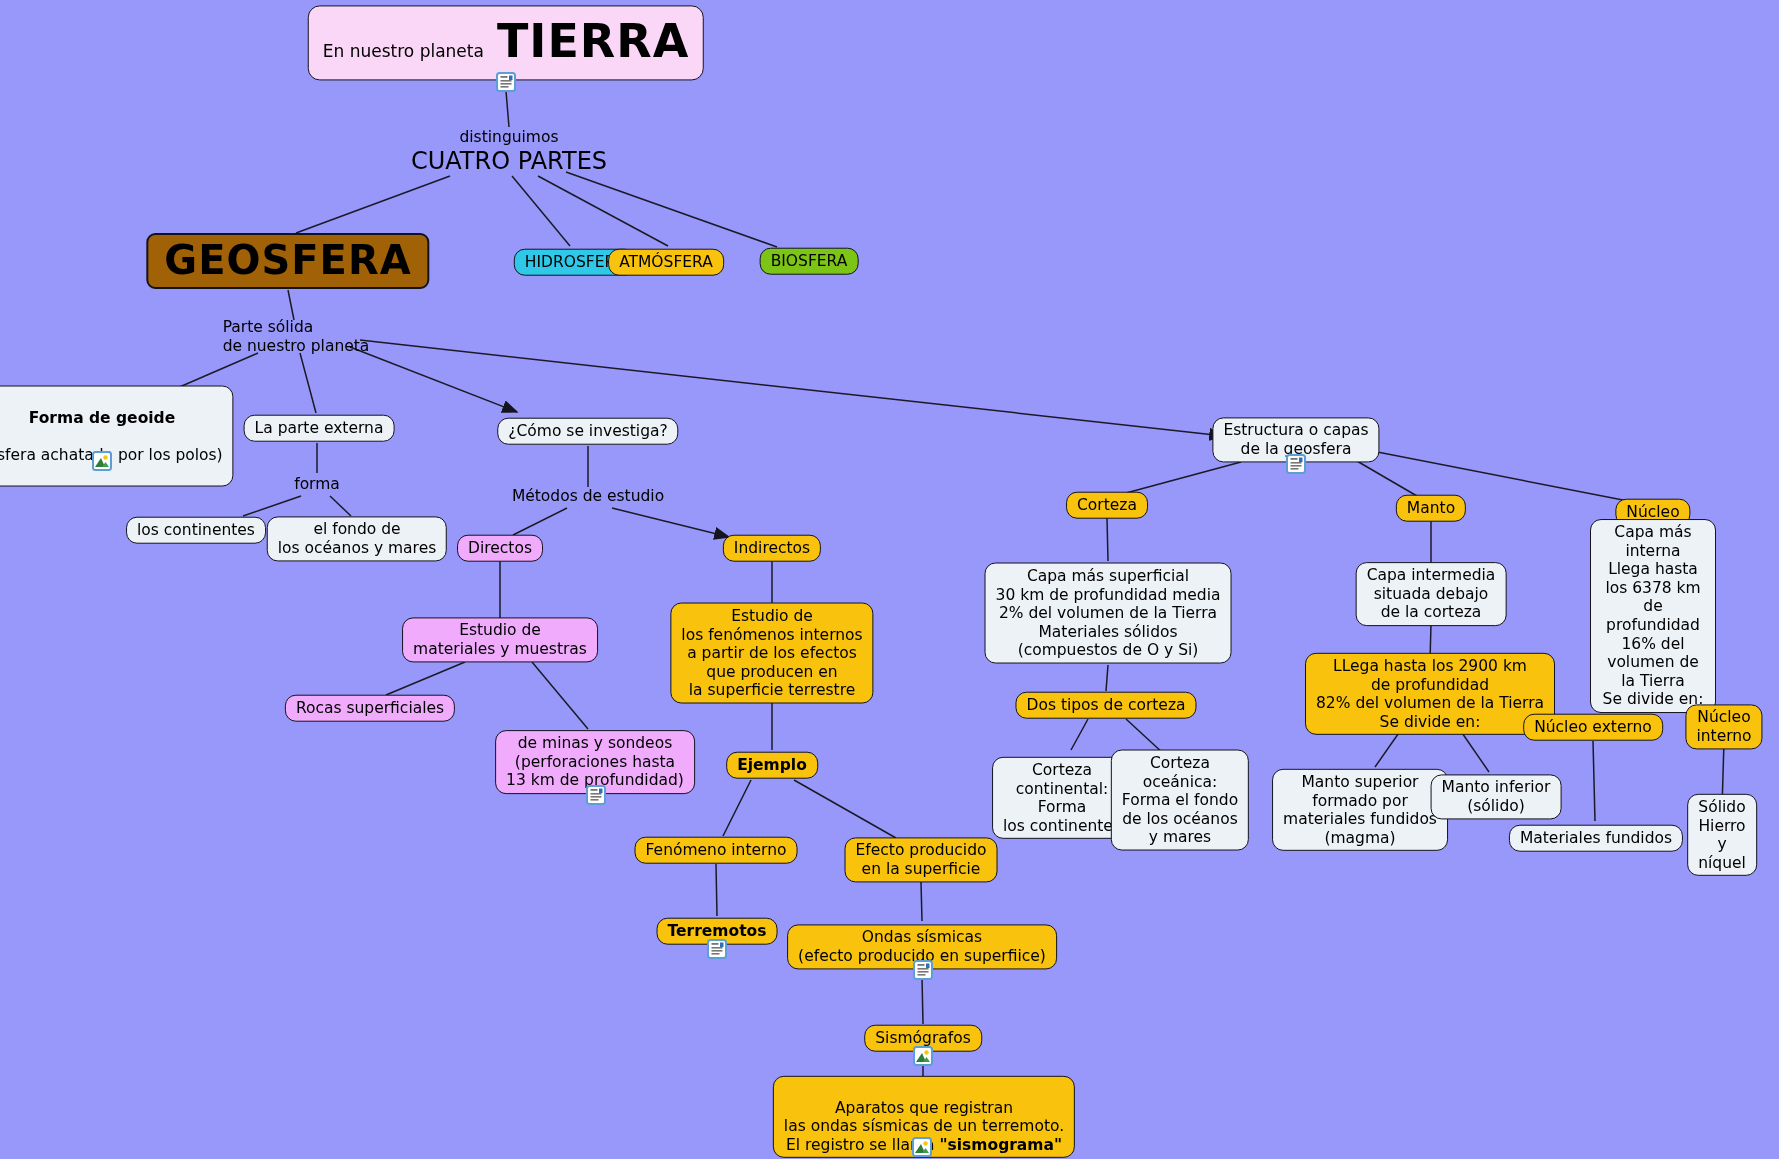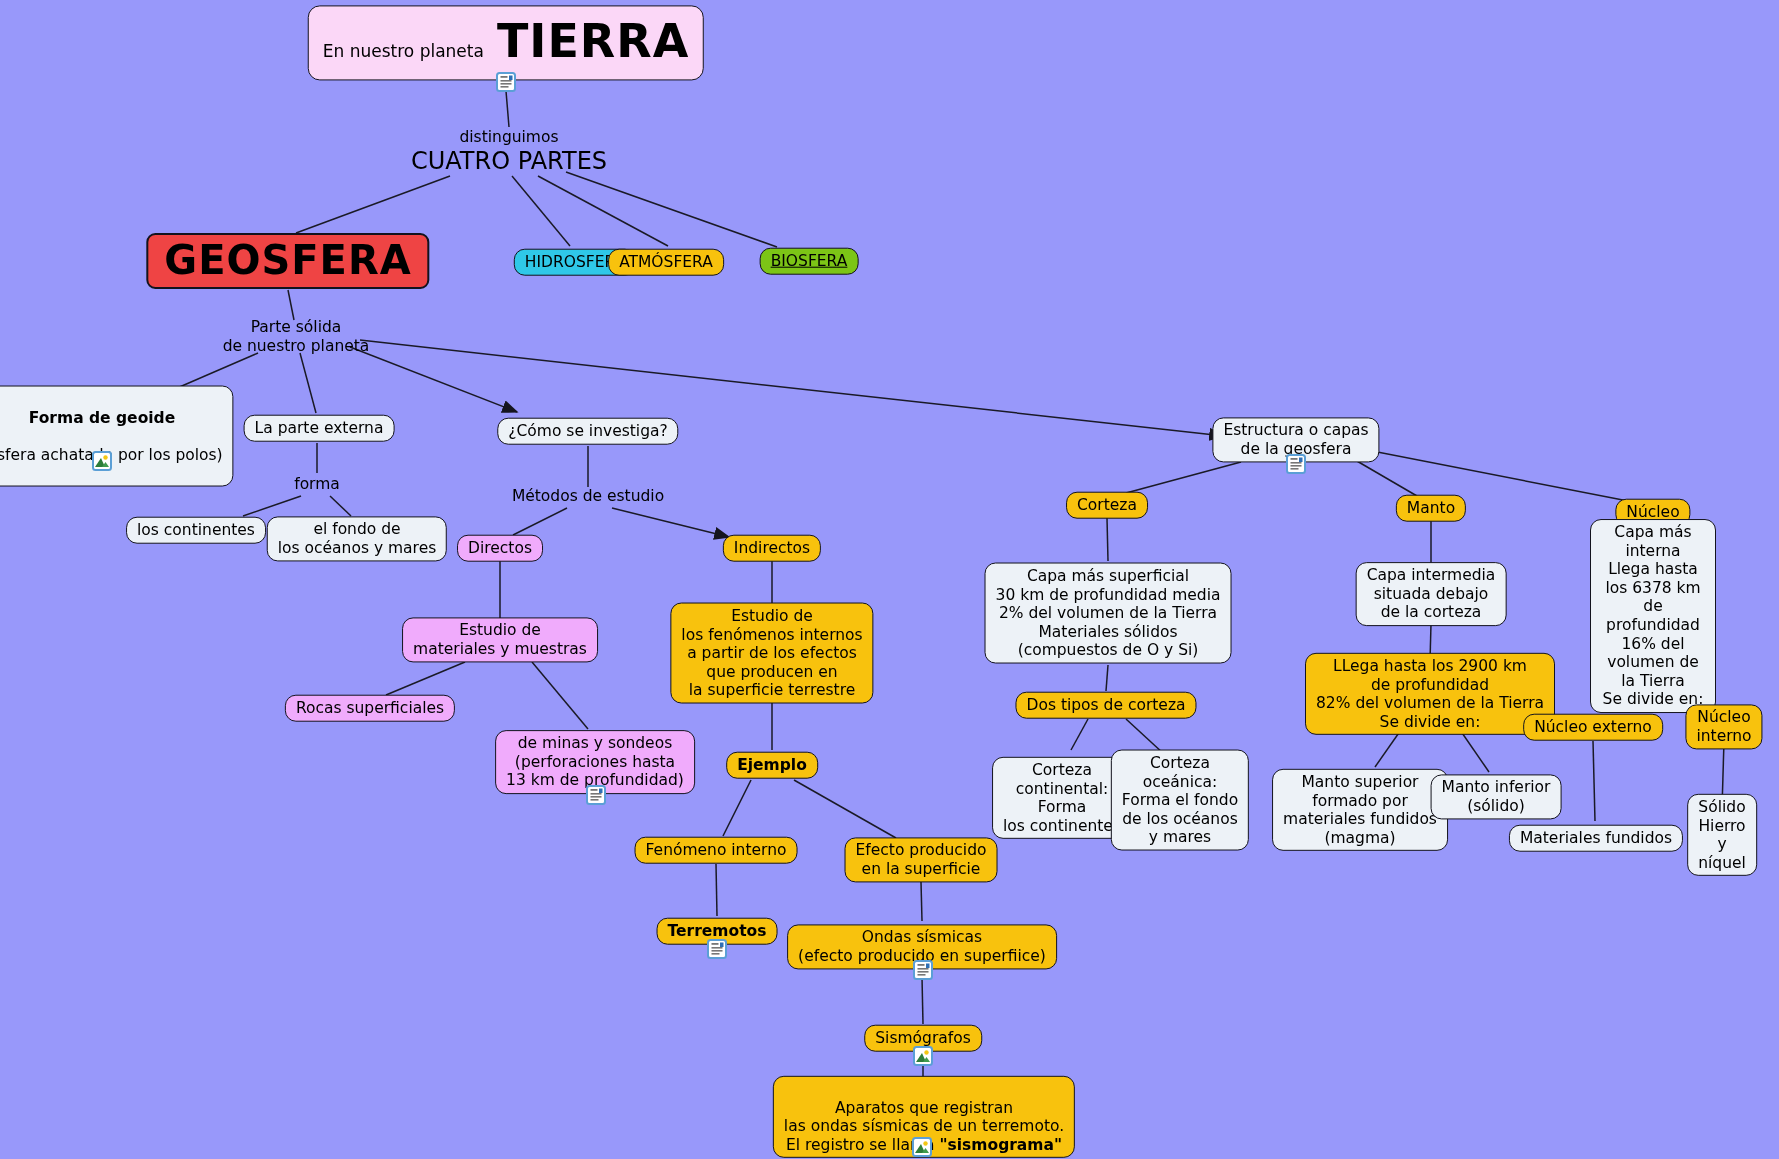--- a/index.html
+++ b/index.html
@@ -12,29 +12,29 @@
   #edges { position:absolute; left:0; top:0; z-index:0; }
   #edges line { stroke:#1a1a26; stroke-width:1.5; }
   .node {
     position:absolute; transform:translate(-50%,-50%); z-index:2;
     border:1.6px solid #13131d; border-radius:11px;
     padding:3px 10px; text-align:center;
     font-size:15.5px; line-height:1.2; white-space:pre-line;
   }
   .label {
     position:absolute; transform:translate(-50%,-50%); z-index:2;
-    text-align:center; font-size:15.5px; line-height:1.25; white-space:pre-line;
+    font-size:15.5px; line-height:1.25; white-space:pre-line;
   }
   .white  { background:#edf2f7; }
   .blue   { background:#f0abfc; }
   .orange { background:#f8c20d; }
   .cyan   { background:#2fc8e8; }
-  .green  { background:#7cc516;text-decoration:underline; }
+  .green  { background:#7cc516; }
   .pink   { background:#fbd7f7; }
-  .gold   { background:#ef4444;text-align:right; }
+  .gold   { background:#a16207;text-align:right; }
   .bold   { font-weight:bold; }
   .tierra-box { padding:8px 14px 10px 14px; border-radius:12px; white-space:nowrap; }
   .tierra-prefix { font-size:17px; margin-right:13px; }
   .tierra-title  { font-size:46px; font-weight:bold; letter-spacing:1px; }
   .geosfera-box  { font-size:40px; font-weight:bold; padding:1px 16px 3px 16px;
                    border-width:2px; border-radius:9px; letter-spacing:1px; white-space:nowrap; }
   .cuatro { font-size:24px; font-weight:normal; white-space:nowrap; }
   .icon { position:absolute; transform:translate(-50%,-50%); z-index:3; width:20px; height:20px; }
   .icon svg { display:block; }
   .geoide-title { font-weight:bold; display:block; }

